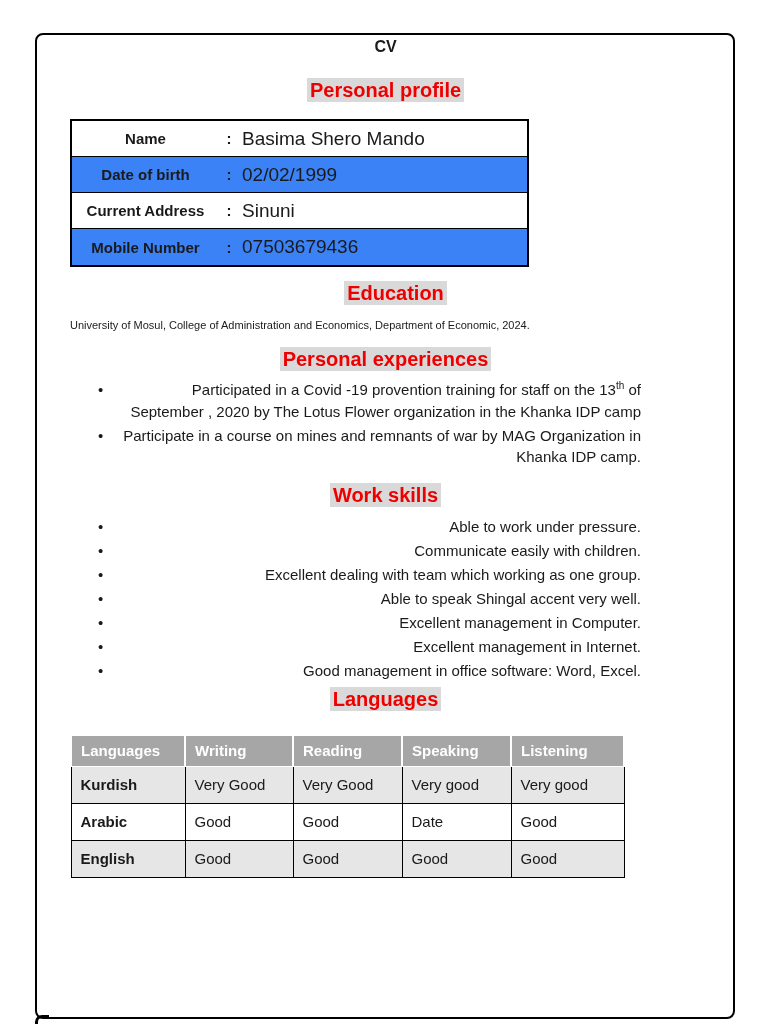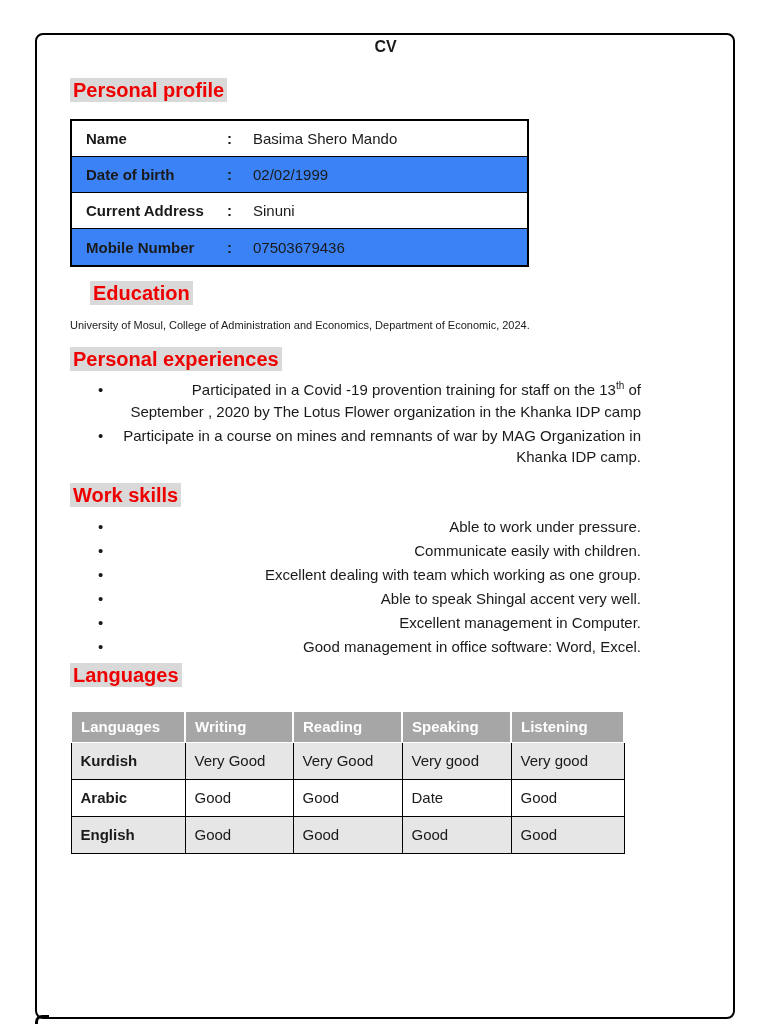--- a/index.html
+++ b/index.html
@@ -10,39 +10,39 @@
     color:#1a1a1a;
   }
   .page {
     position:absolute; left:35px; top:33px; width:700px; height:986px;
     border:2.5px solid #000; border-radius:8px;
     padding:2px 32px 0 33px;
   }
   .doc-title {
     text-align:center; font-size:16px; font-weight:bold; margin-top:1px;
   }
-  .heading { font-size:20px; font-weight:bold; line-height:24px; }
+  .heading { font-size:20px; font-weight:bold; line-height:24px;text-align:center; }
   .heading .hl { background:#d9d9d9; color:#ee0000; padding:1px 3px; }
   .h-profile   { margin:22px 0 17px; }
   .h-education { margin:14px 0 9px;padding-left:20px; }
   .h-exp       { margin:11px 0 8px; }
   .h-skills    { margin:15px 0 9px; }
   .h-lang      { margin:6px 0 23px; }
 
   
   .profile-table { width:459px; border:2px solid #000; }
   .p-row {
-    display:flex; align-items:center; height:36px; padding-left:14px;
-    border-bottom:1px solid #000; font-size:15px; background:#fff;
+    display:flex; align-items:center; height:36px; padding-left:3px;
+    border-bottom:1px solid #000; font-size:15px; background:#fff;text-align:center;
   }
   .p-row:last-child { border-bottom:none; }
   .p-row.shaded { background:#3b82f6; }
   .p-label { font-weight:bold; width:141px; flex:0 0 auto; }
   .p-colon { font-weight:bold; width:26px; flex:0 0 auto; }
-  .p-value { font-size:15px; }
+  .p-value { font-size:19px; }
 
   .text-block { font-size:11px; line-height:22px; max-width:590px; }
 
   ul.doc-list { list-style:none; margin-left:26px; }
   ul.doc-list li {
     position:relative; padding-left:21px; font-size:15px;
     line-height:21.5px; margin-bottom:2.5px; max-width:545px;text-align:right;
   }
   ul.doc-list li::before {
     content:"\2022"; position:absolute; left:2px; top:0; font-size:15px;
@@ -119,20 +119,21 @@
   <div class="heading h-skills">
     <span class="hl">Work skills</span>
   </div>
 
   <ul class="doc-list">
     <li>Able to work under pressure.</li>
     <li>Communicate easily with children.</li>
     <li>Excellent dealing with team which working as one group.</li>
     <li>Able to speak Shingal accent very well.</li>
     <li>Excellent management in Computer.</li>
+    <li>Excellent management in Internet.</li>
     <li>Good management in office software: Word, Excel.</li>
   </ul>
 
   <div class="heading h-lang">
     <span class="hl">Languages</span>
   </div>
 
   <table class="lang-table">
     <colgroup>
       <col style="width:114px">

